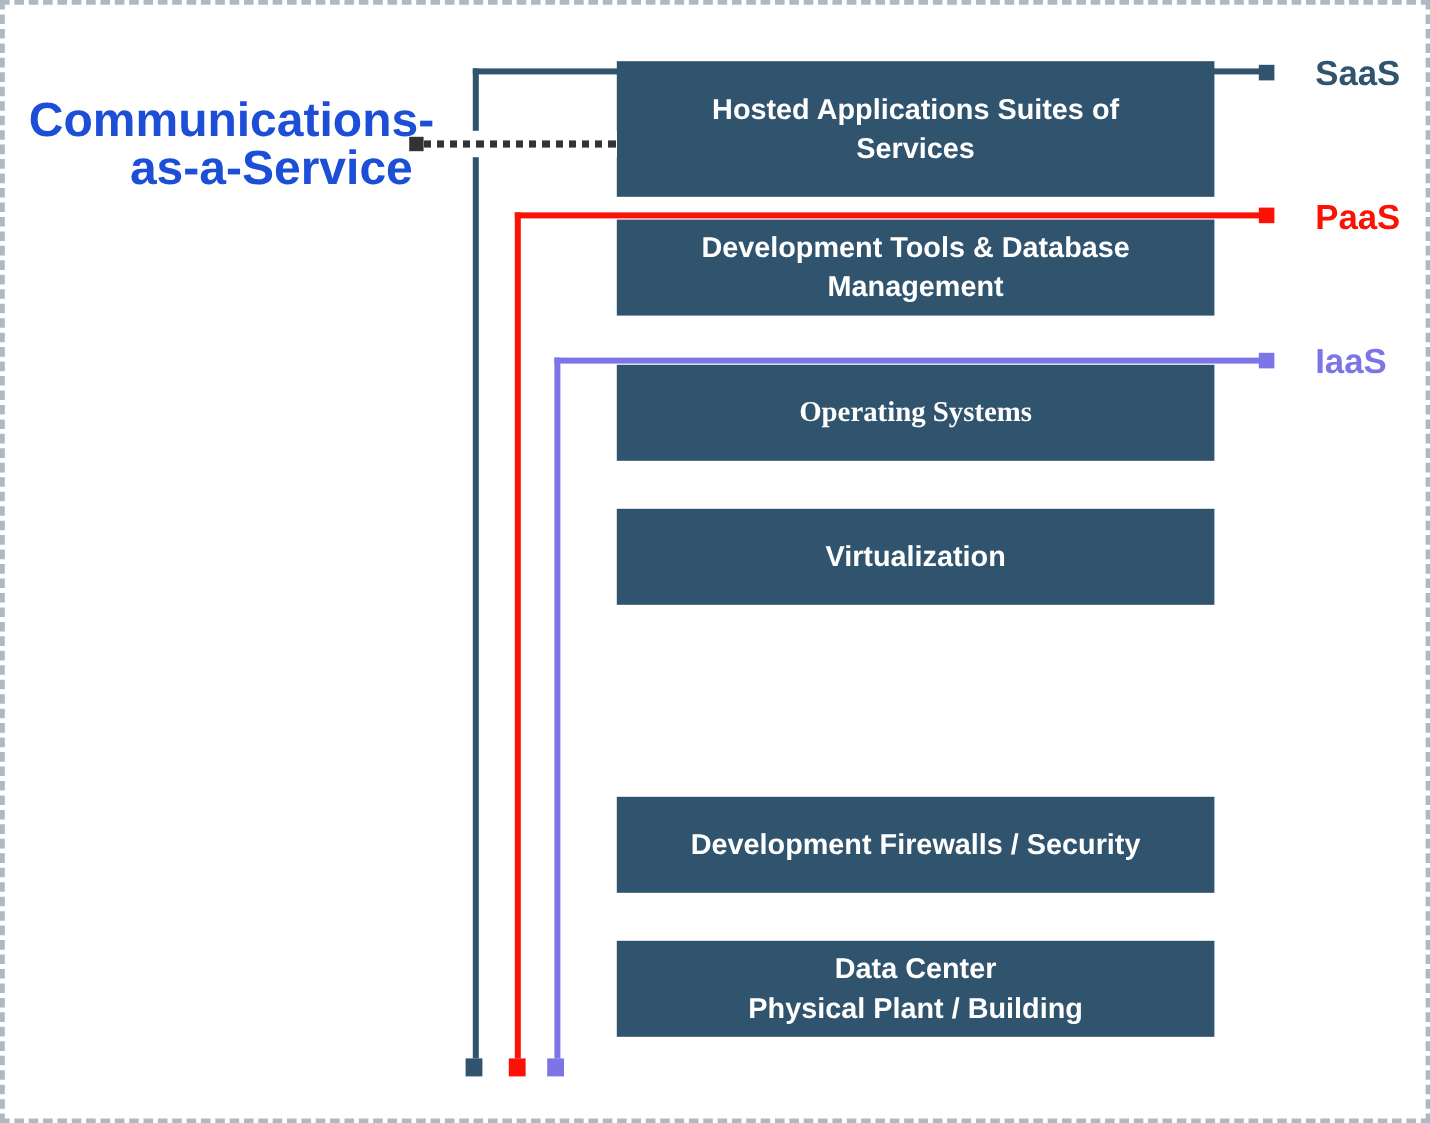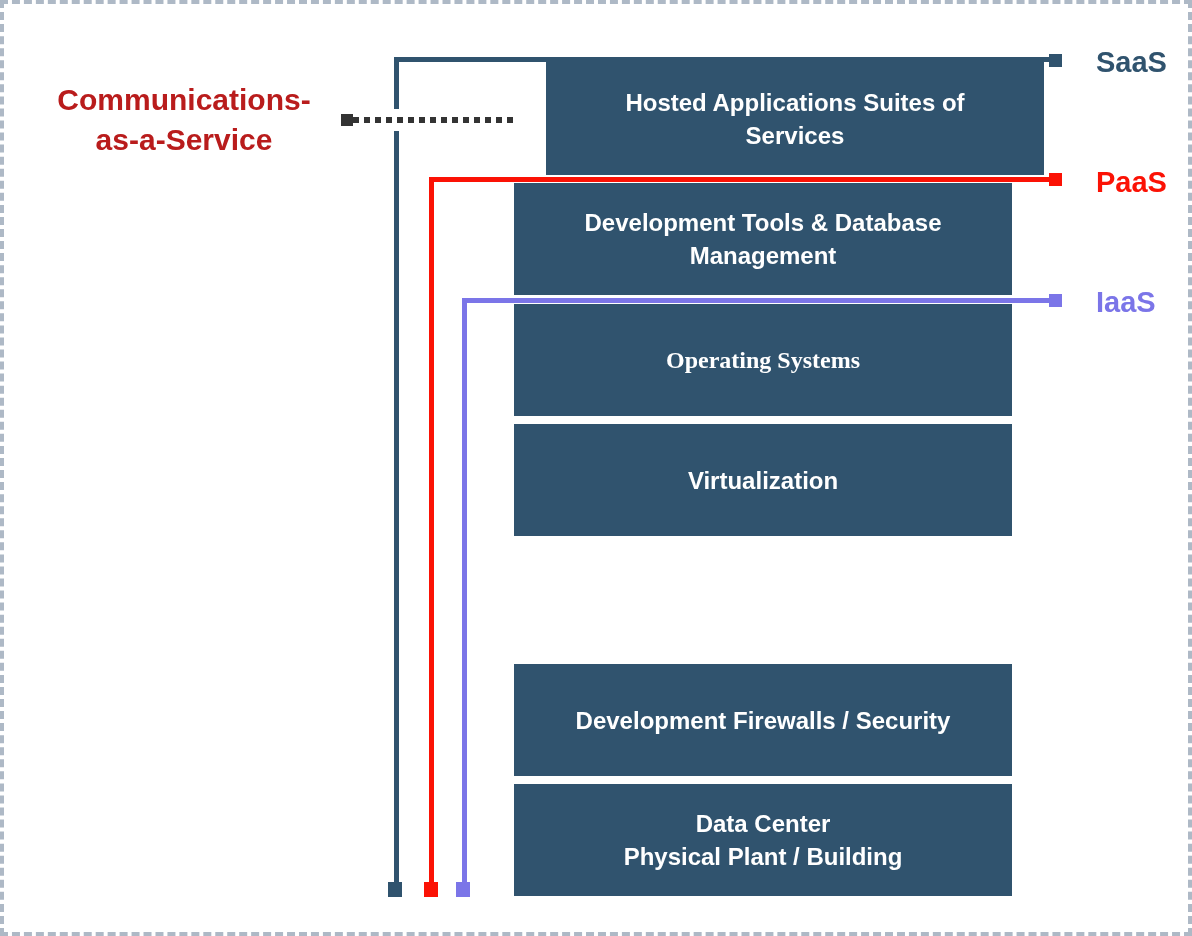--- a/index.html
+++ b/index.html
@@ -15,21 +15,21 @@
     box-sizing: border-box;
     border: 4px dashed #aeb9c6;
     background: #ffffff;
     overflow: hidden;
   }
   
   .stack-box {
     position: absolute;
     left: 510px;
     width: 498px;
-    height: 112px;
+    height: 80px;
     background: #30536e;
     color: #ffffff;
     display: flex;
     flex-direction: column;
     justify-content: center;
     align-items: center;
     text-align: center;
     font-size: 24px;
     font-weight: bold;
     line-height: 33px;
@@ -87,34 +87,34 @@
     top: 110px;
     width: 12px;
     height: 12px;
     background: #333333;
   }
   .caas-label {
     position: absolute;
     left: 20px;
     top: 76px;
     width: 320px;
-    text-align: center;
-    color: #b91c1c;
-    font-size: 30px;
+    text-align: right;
+    color: #1d4ed8;
+    font-size: 40px;
     font-weight: bold;
     line-height: 40px;
   }
   .caas-label span { display: block; }
 </style>
 </head>
 <body>
 
 <div class="canvas">
 
-  <div class="stack-box" style="top:58px;height:113px;margin-left:32px;">
+  <div class="stack-box" style="top:47px;height:113px;">
     <span>Hosted Applications Suites of</span>
     <span>Services</span>
   </div>
   <div class="stack-box" style="top:179px;">
     <span>Development Tools &amp; Database</span>
     <span>Management</span>
   </div>
   <div class="stack-box" style="top:300px;font-family:Liberation Serif, serif;">
     <span>Operating Systems</span>
   </div>

